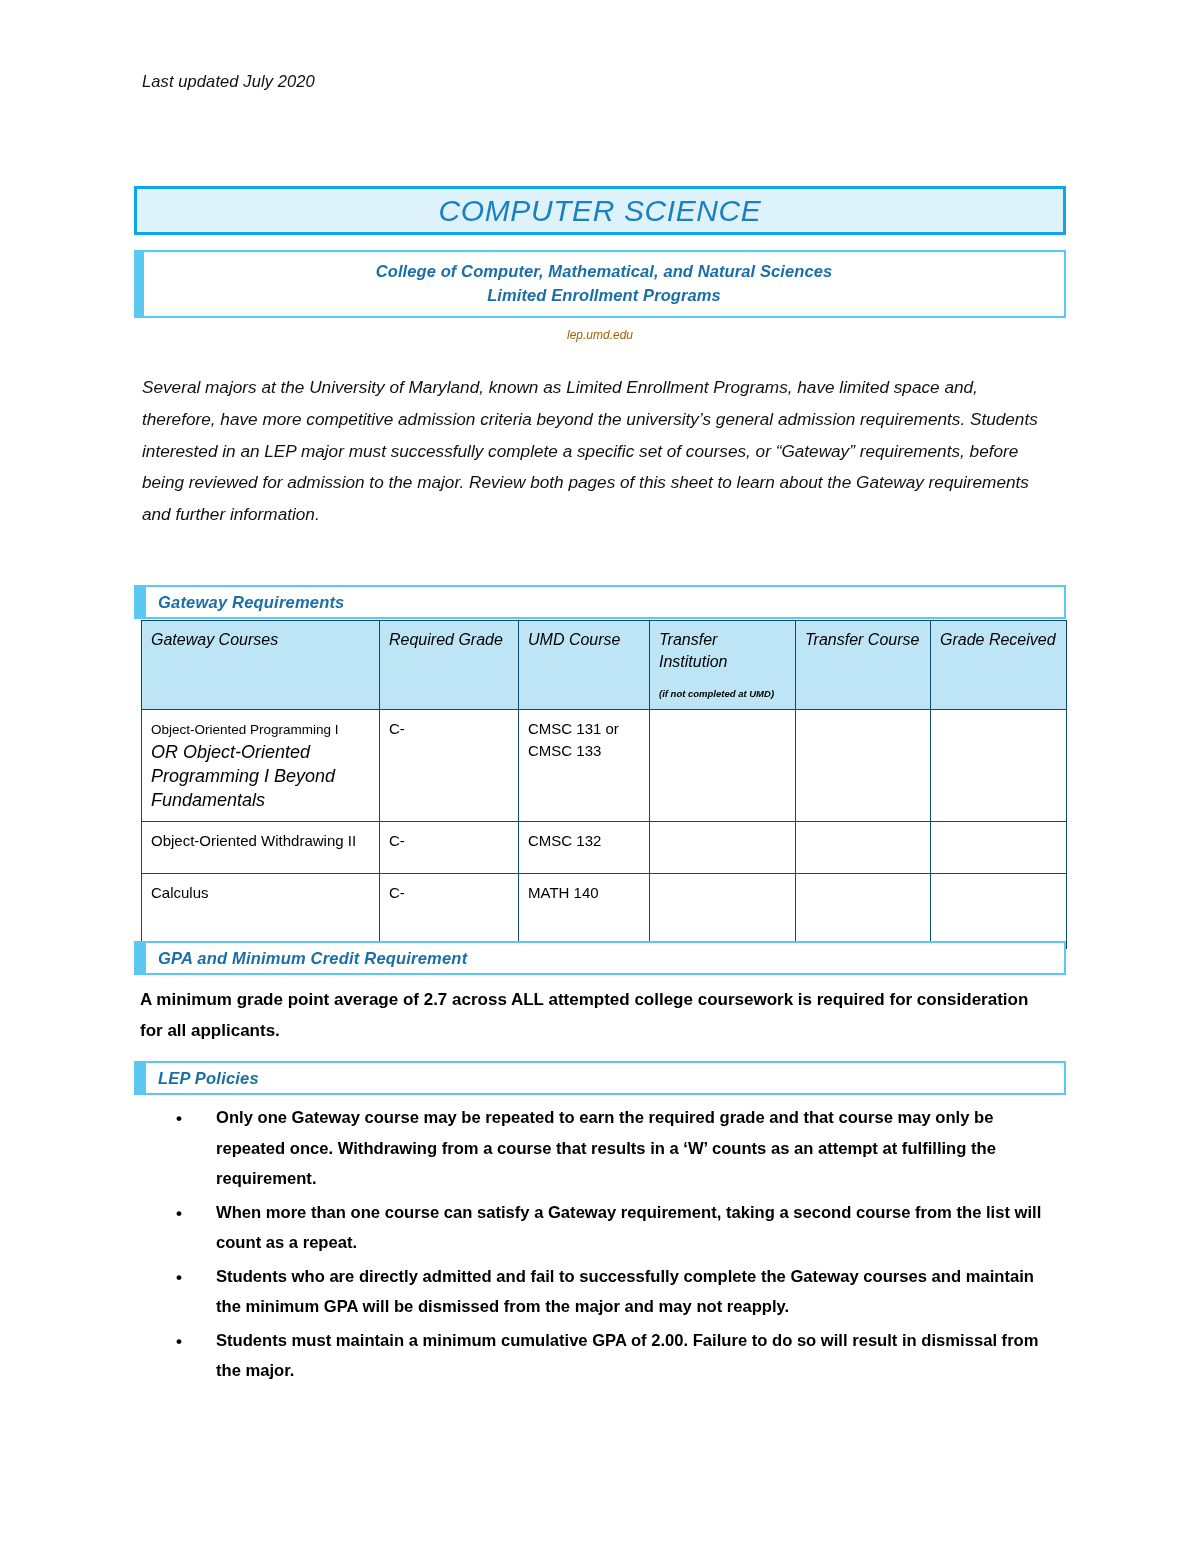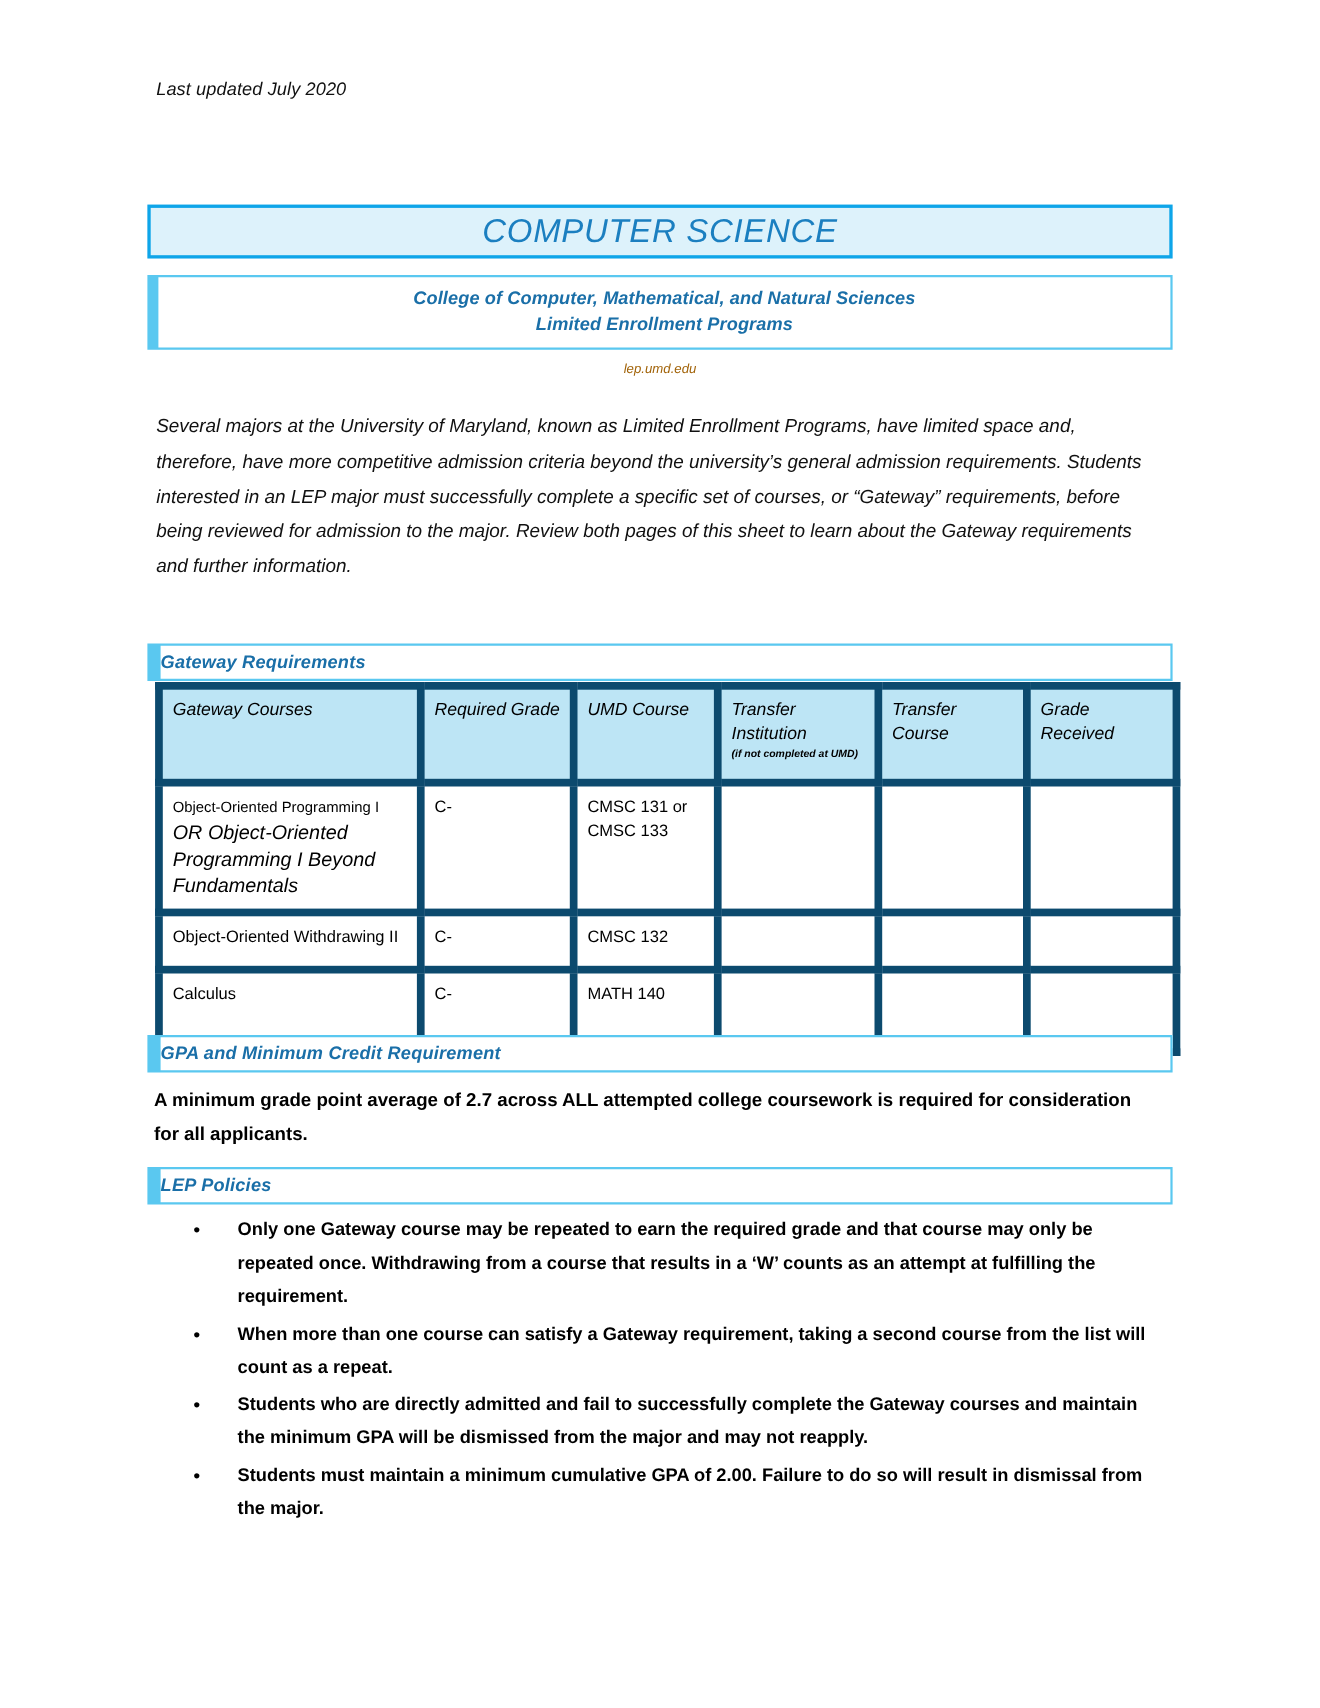--- a/index.html
+++ b/index.html
@@ -120,58 +120,59 @@
     border-left: 12px solid #5ac8f0;
     box-sizing: border-box;
     display: flex;
     align-items: center;
   }
   .section-bar .section-label {
     font-style: italic;
     font-weight: bold;
     font-size: 16.5px;
     color: #1a6fa8;
+    margin-left: 12px;
     letter-spacing: .2px;
   }
 
   #bar-gateway { top: 585px; }
   #bar-gpa     { top: 941px; }
   #bar-policies{ top: 1061px; }
 
   
   .gateway-table {
     position: absolute;
     left: 141px;
     top: 620px;
     width: 925px;
     border-collapse: collapse;
     table-layout: fixed;
   }
   .gateway-table th,
   .gateway-table td {
-    border: 7px solid #0c4a6e;
+    border: 1px solid #0c4a6e;
     vertical-align: top;
     padding: 8px 8px 8px 9px;
     box-sizing: border-box;
   }
   .gateway-table thead th {
     background: #bde5f5;
     font-style: italic;
     font-weight: normal;
     font-size: 16px;
     text-align: left;
     line-height: 1.35;
     height: 88px;
   }
   .gateway-table thead th .sub-note {
     display: block;
     font-size: 9.5px;
     font-style: italic;
     line-height: 1.35;
-    margin-top: 2px;
+    margin-top: 16px;
     font-weight: bold;
   }
   .gateway-table tbody td {
     background: #ffffff;
     font-size: 15px;
     line-height: 1.45;
   }
   .gateway-table tbody tr.r1 td { height: 74px; }
   .gateway-table tbody tr.r2 td { height: 52px; }
   .gateway-table tbody tr.r3 td { height: 75px; }

